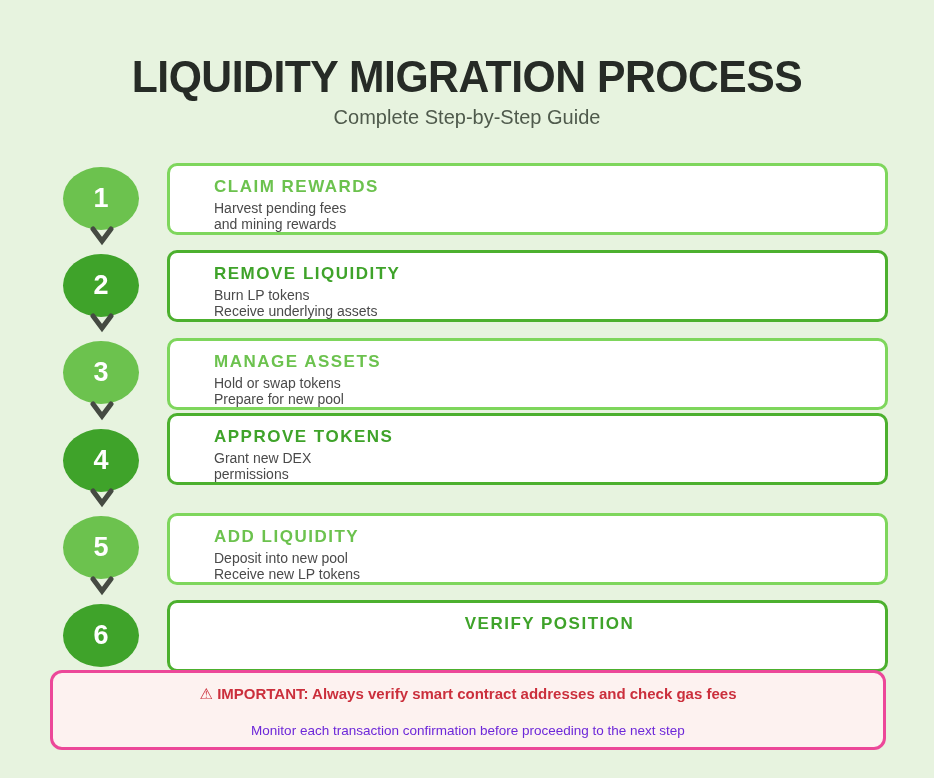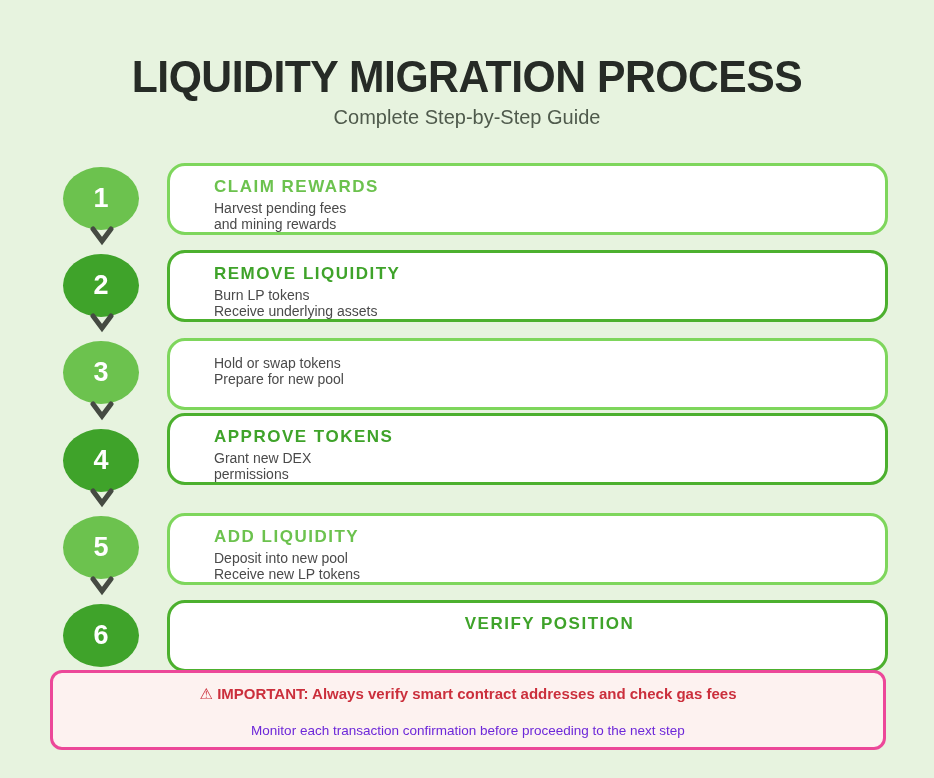--- a/index.html
+++ b/index.html
@@ -57,21 +57,21 @@
     width: 26px;
     height: 20px;
   }
 
   .card {
     position: absolute;
     left: 167px;
     width: 721px;
     height: 72px;
     background: #ffffff;
-    border-radius: 18px;
+    border-radius: 10px;
     padding: 11px 0 0 44px;
   }
   .card.light { border: 3px solid #7ed65c; }
   .card.dark  { border: 3px solid #4cb02e; }
 
   .card-title {
     font-size: 17px;
     font-weight: bold;
     letter-spacing: 1.5px;
   }
@@ -147,20 +147,21 @@
   </div>
 
   <div class="step-row">
     <div class="badge light" style="top: 341.3px;">
       <span>3</span>
     </div>
     <svg class="chevron" viewBox="0 0 26 20" style="top: 400.8px;">
       <polyline points="4,3 13,15 22,3" fill="none" stroke="#454a42" stroke-width="5" stroke-linecap="round" stroke-linejoin="miter"></polyline>
     </svg>
     <div class="card light" style="top: 337.8px;">
+      <div class="card-title">MANAGE ASSETS</div>
       <div class="card-line first">Hold or swap tokens</div>
       <div class="card-line">Prepare for new pool</div>
     </div>
   </div>
 
   <div class="step-row">
     <div class="badge dark" style="top: 428.7px;">
       <span>4</span>
     </div>
     <svg class="chevron" viewBox="0 0 26 20" style="top: 488.2px;">

